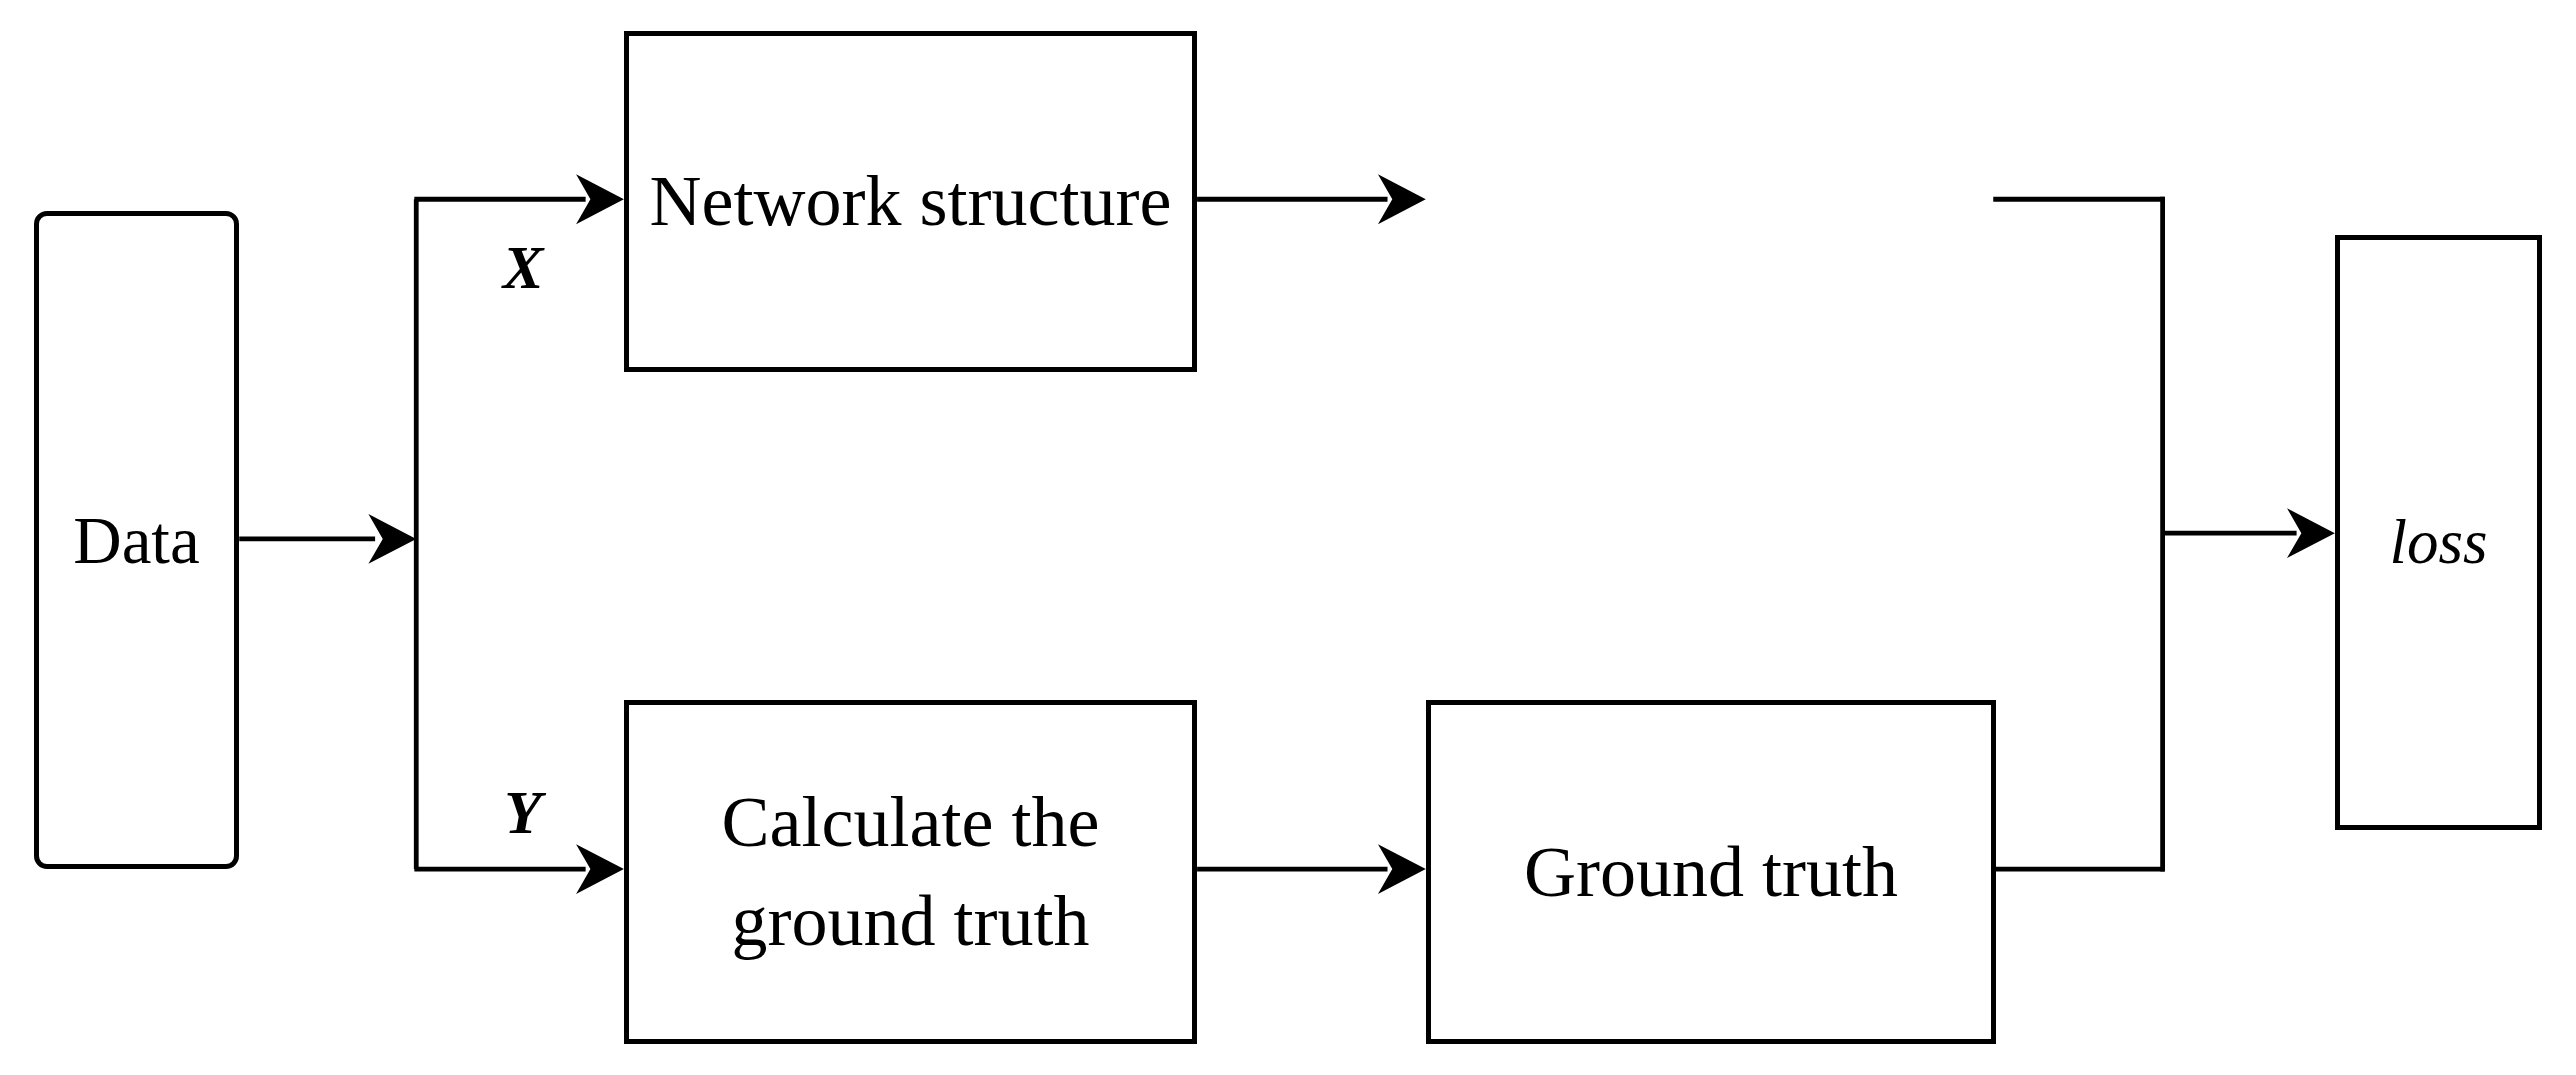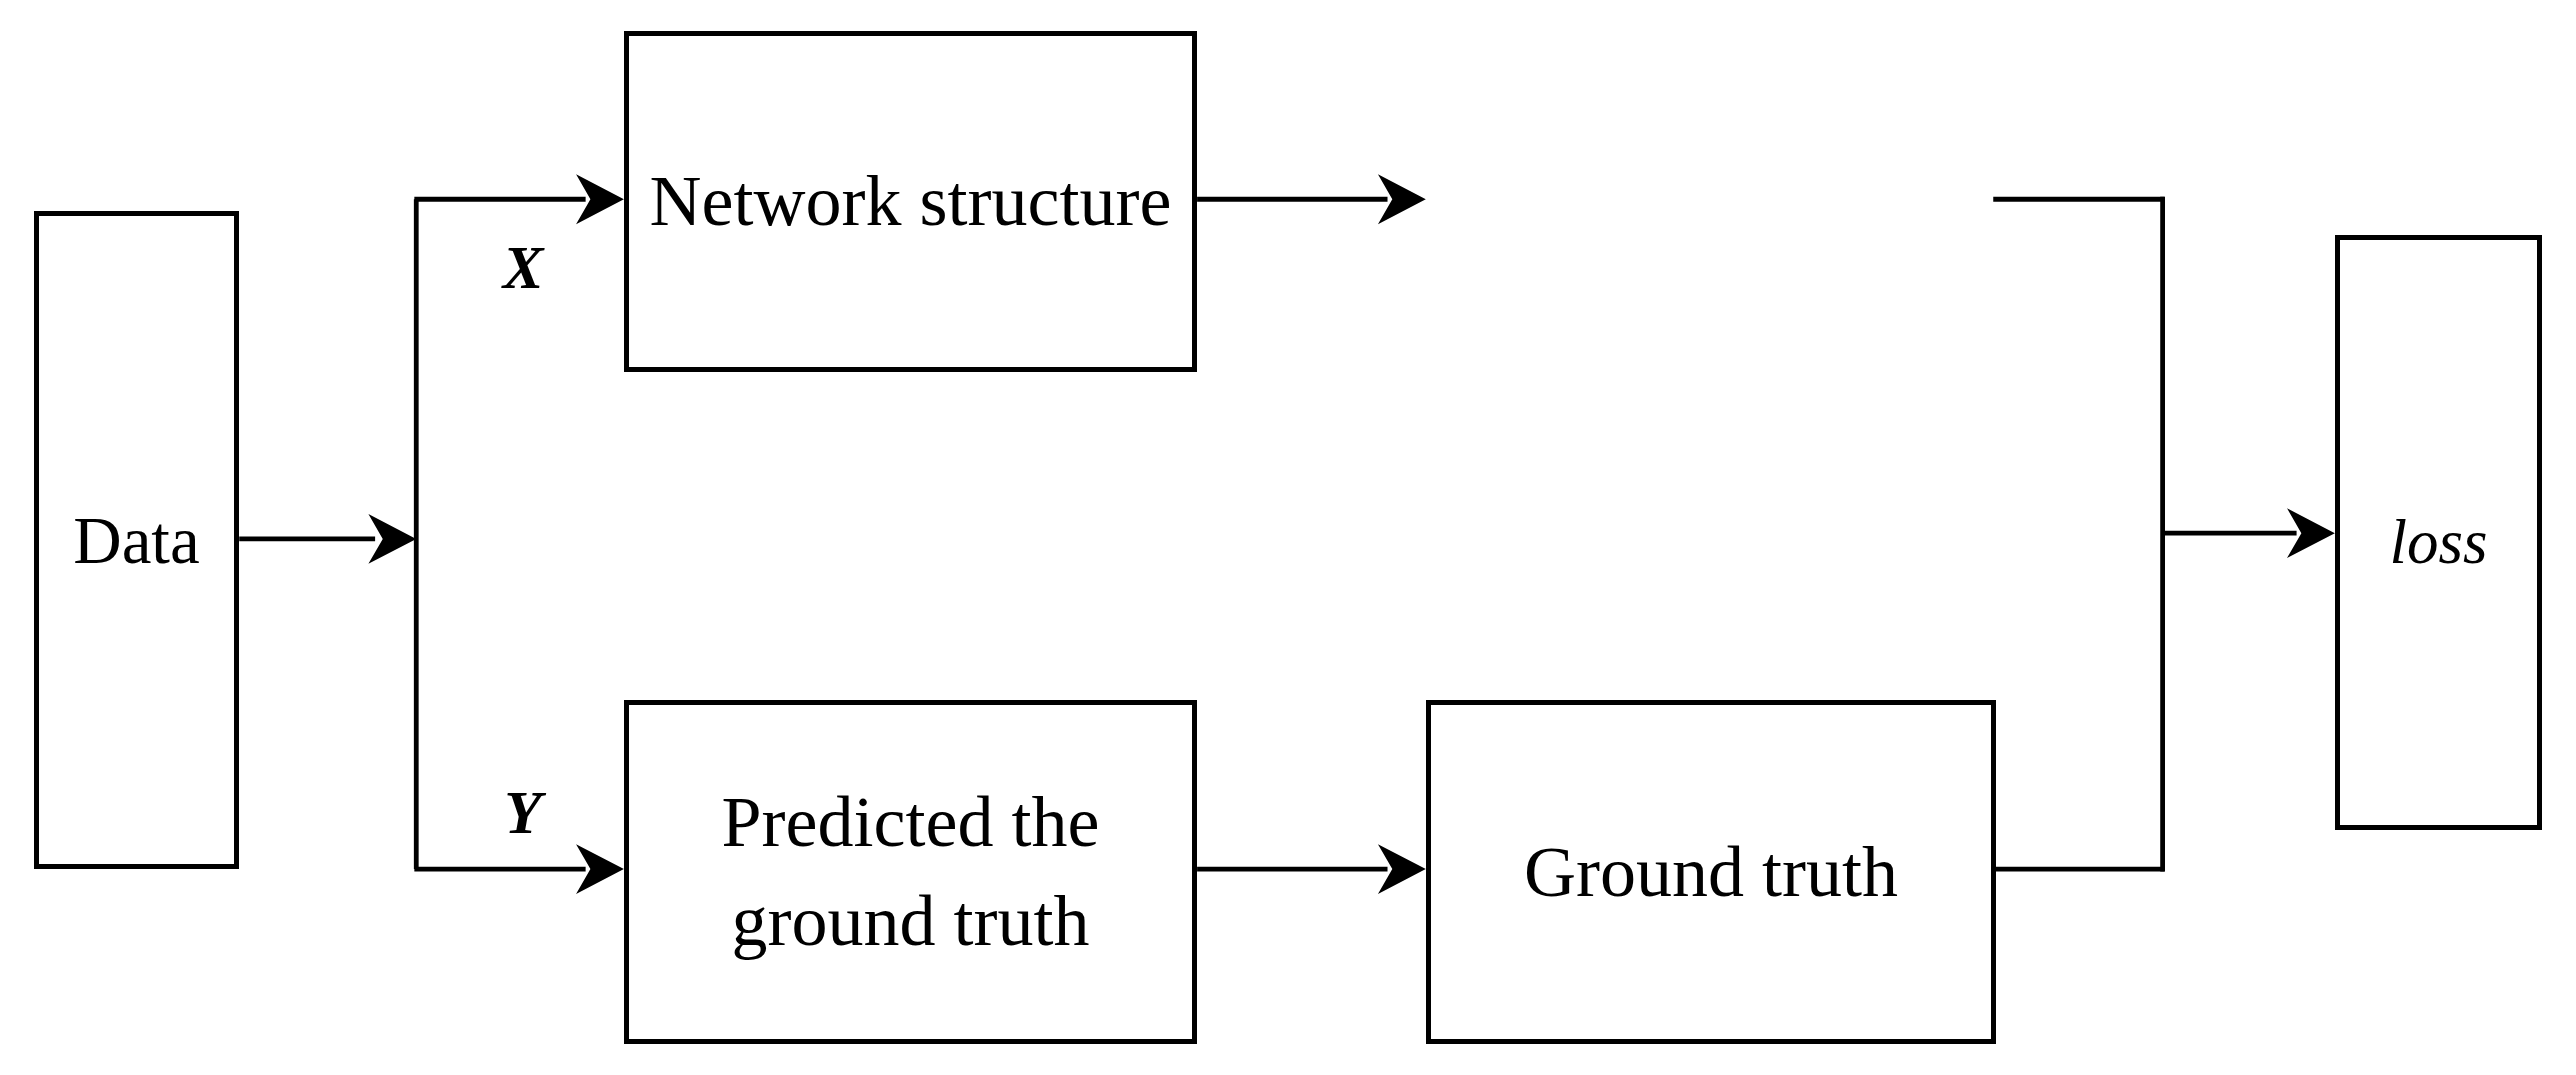--- a/index.html
+++ b/index.html
@@ -27,21 +27,21 @@
   .node{
     position:absolute;
     border:5.7px solid var(--ink);
     background:var(--paper);
     display:flex;
     flex-direction:column;
     align-items:center;
     justify-content:center;
     text-align:center;
   }
-  .node-data{left:34px;top:211px;width:205px;height:658px;font-size:67px;line-height:87px;}
+  .node-data{left:34px;top:211px;width:205px;height:658px;font-size:67px;line-height:87px;border-radius:13px;}
   .node-network{left:624px;top:31px;width:573px;height:341px;font-family:Liberation Serif, serif;}
   .node-predicted{left:1426px;top:31px;width:570px;height:341px;}
   .node-calculate{left:624px;top:700px;width:573px;height:344px;}
   .node-ground{left:1426px;top:700px;width:570px;height:344px;}
   .node-loss{left:2335px;top:235px;width:207px;height:595px;}
   .box-label{
     font-size:72px;
     line-height:99px;
     white-space:nowrap;
   }
@@ -104,21 +104,21 @@
   <div class="node node-data">
     <div>Data</div>
   </div>
 
   <div class="node node-network">
     <div class="box-label">Network structure</div>
   </div>
 
 
   <div class="node node-calculate">
-    <div class="box-label">Predicted the</div>
+    <div class="box-label">Calculate the</div>
     <div class="box-label">ground truth</div>
   </div>
 
   <div class="node node-ground">
     <div class="box-label">Ground truth</div>
   </div>
 
   <div class="node node-loss">
     <div class="loss-label">loss</div>
   </div>

